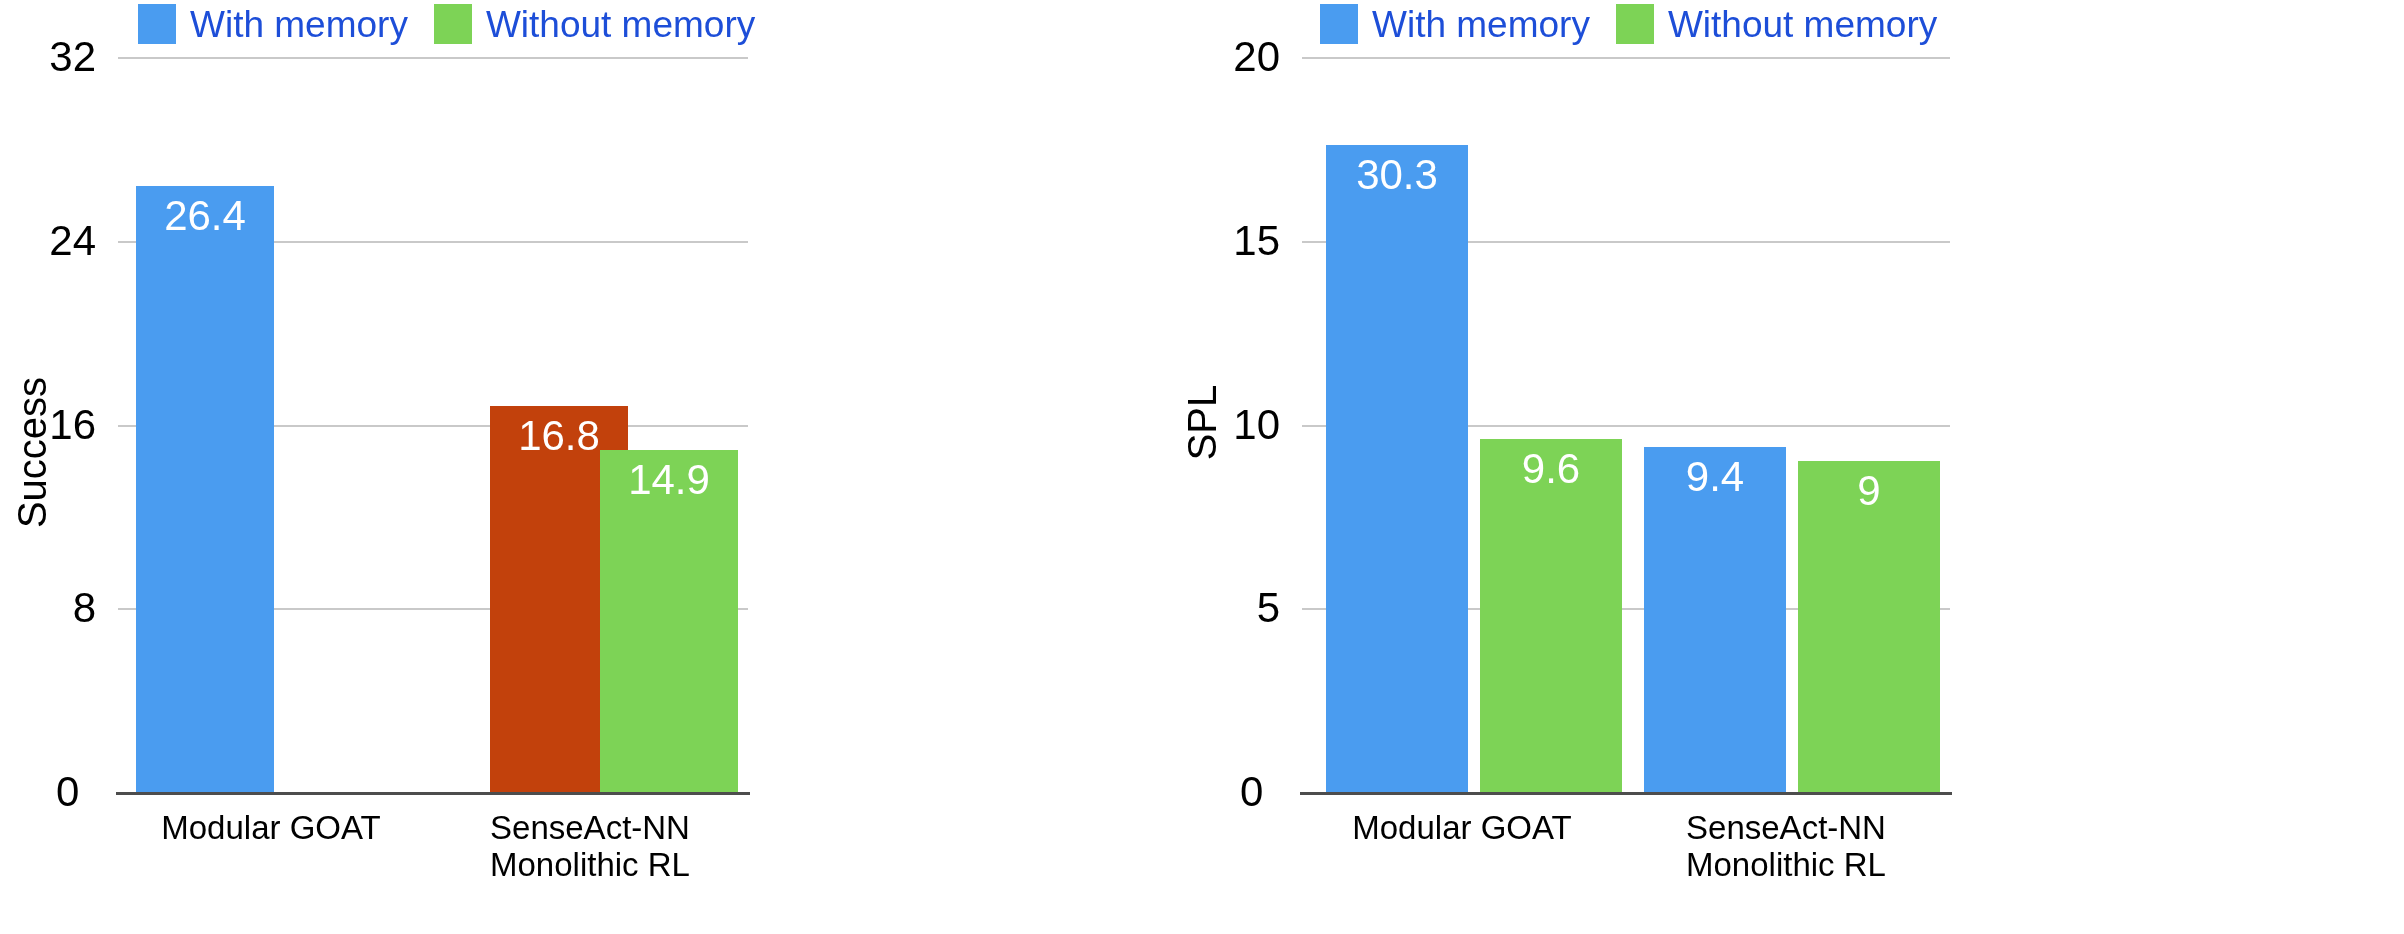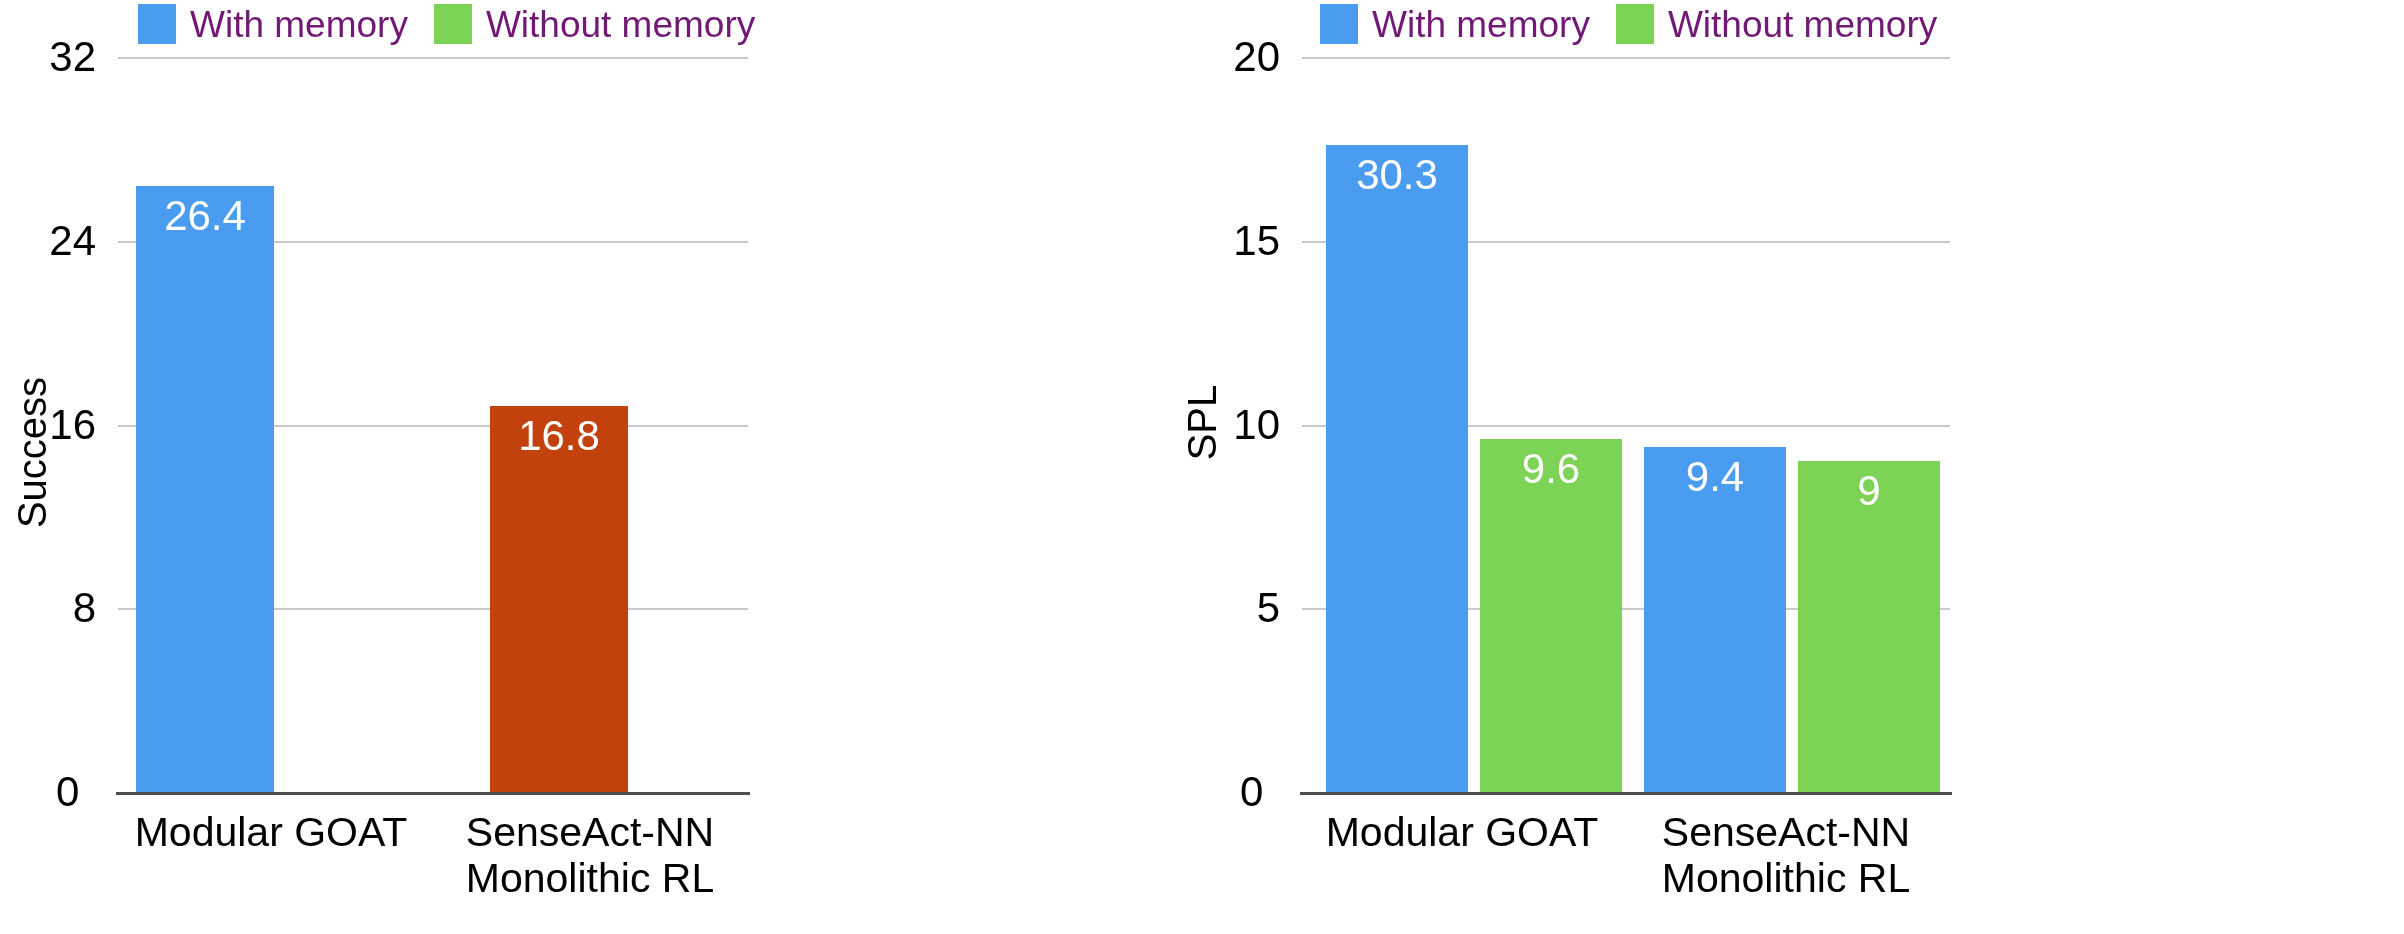--- a/index.html
+++ b/index.html
@@ -47,21 +47,21 @@
     align-items: center;
     gap: 14px;
   }
   .legend-swatch {
     width: 38px;
     height: 40px;
     display: block;
   }
   .legend-label {
     font-size: 37px;
-    color: #701a75;
+    color: #1d4ed8;
     line-height: 1;
     white-space: nowrap;
   }
 
   
   .plot {
     position: absolute;
     left: 118px;
     top: 57px;
     width: 630px;
@@ -135,21 +135,21 @@
     left: -80px;
     top: 400px;
     width: 160px;
     text-align: center;
   }
 
   
   .cat-label {
     position: absolute;
     top: 810px;
-    font-size: 41px;
+    font-size: 33px;
     color: #000000;
     text-align: center;
     line-height: 1.12;
   }
 </style>
 </head>
 <body>
 
 <div class="figure">
 
@@ -185,20 +185,23 @@
 
       <div class="axis-baseline"></div>
       <span class="tick-label" style="position:absolute;top:735px;right:auto;left:-62px;">0</span>
 
       <div class="bar" style="left:18px;  width:138px; height:606.4px; background:#4a9cf0;">
         <span class="bar-value">26.4</span>
       </div>
       <div class="bar" style="left:332px; width:138px; height:385.9px; background:#c2410c;margin-left:40px;">
         <span class="bar-value">16.8</span>
       </div>
+      <div class="bar" style="left:482px; width:138px; height:342.2px; background:#7dd356;">
+        <span class="bar-value">14.9</span>
+      </div>
     </div>
 
     <div class="cat-label" style="left:118px; width:306px;">
       <div>Modular GOAT</div>
     </div>
     <div class="cat-label" style="left:432px; width:316px;">
       <div>SenseAct-NN</div>
       <div>Monolithic RL</div>
     </div>
   </div>

